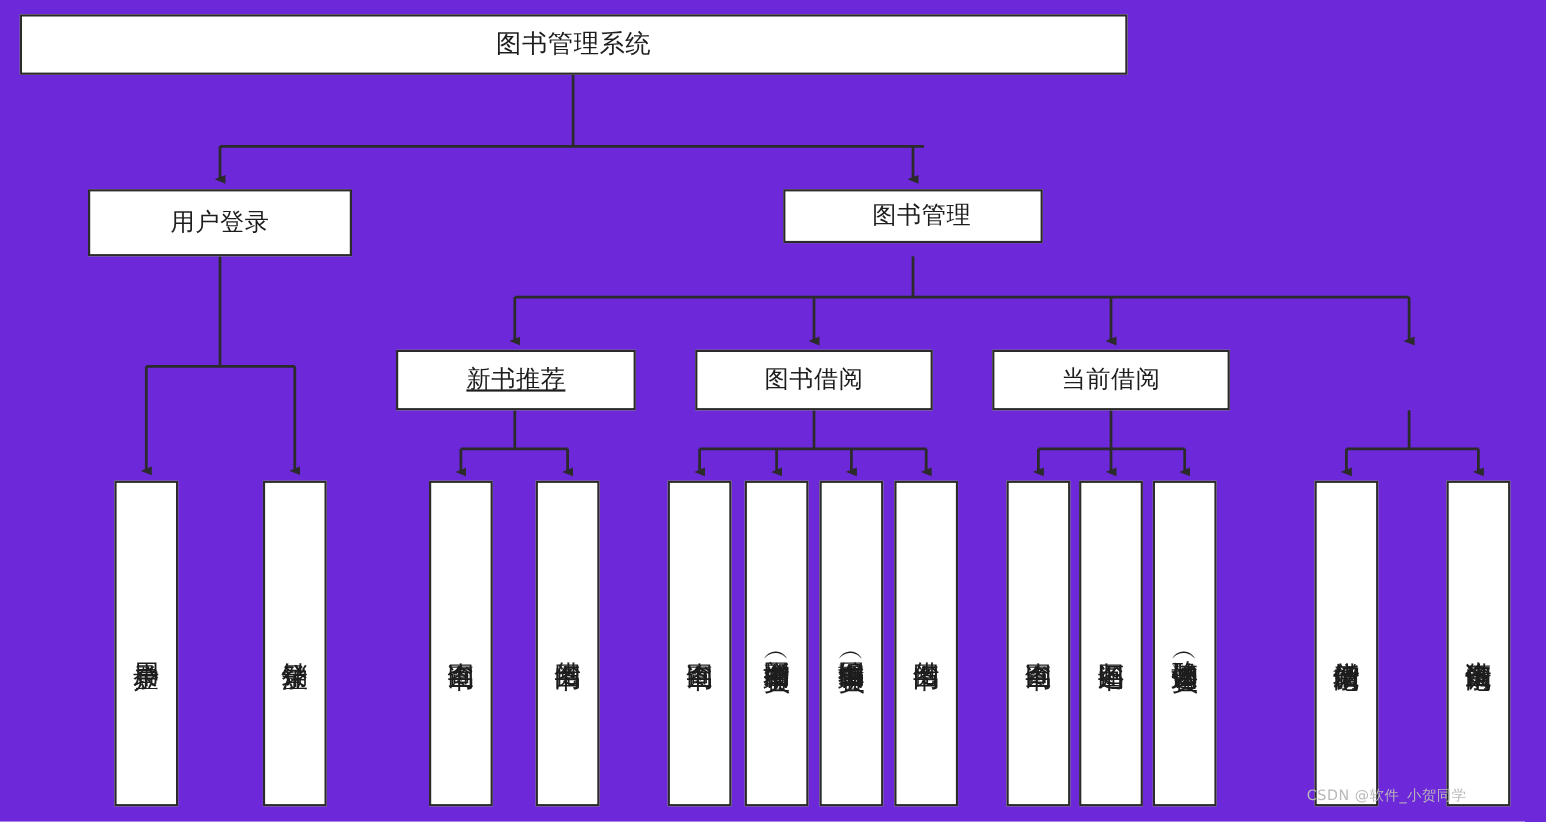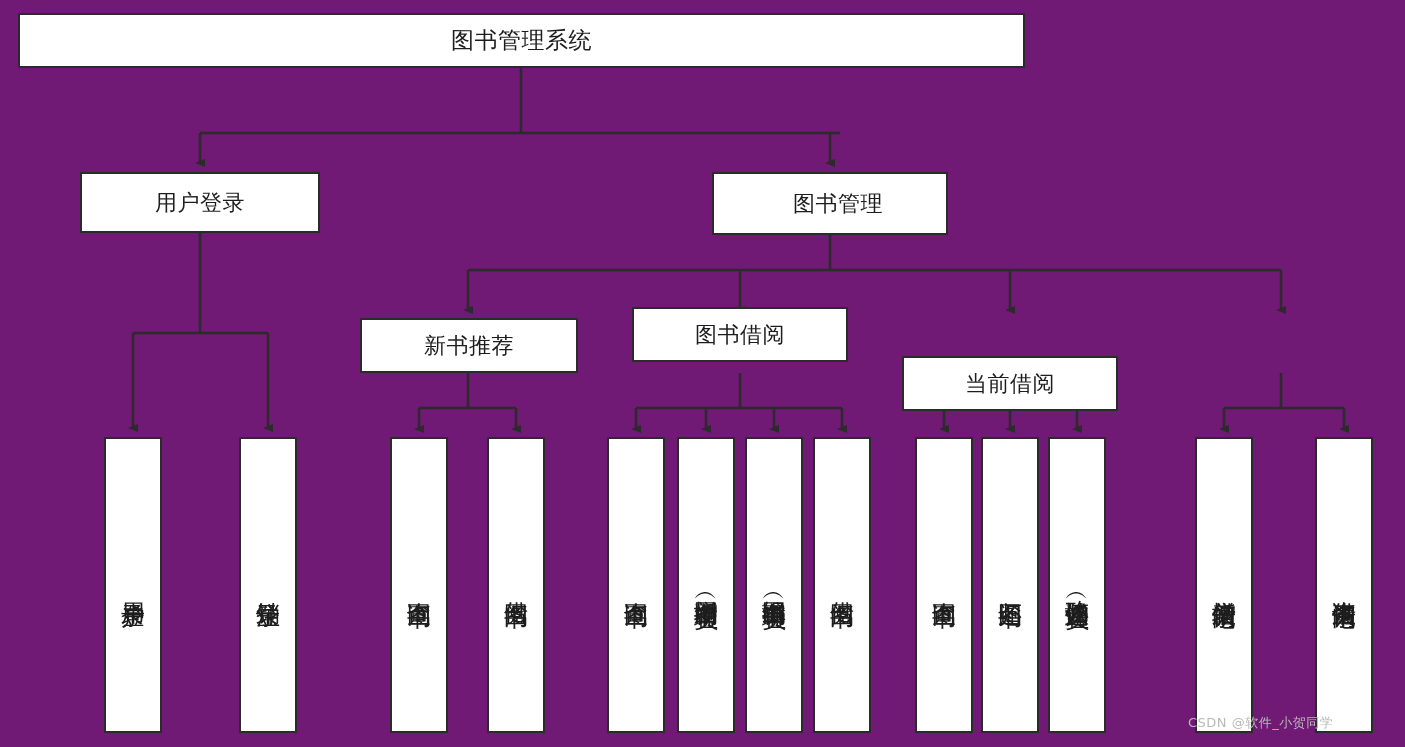--- a/index.html
+++ b/index.html
@@ -8,21 +8,21 @@
     padding: 0;
     background: #ffffff;
   }
   body {
     font-family: "DejaVu Sans", "Liberation Sans", sans-serif;
   }
   #diagram-root {
     position: relative;
     width: 1405px;
     height: 747px;
-    background: #701a75;
+    background: #6d28d9;
     overflow: hidden;
   }
   #edge-layer {
     position: absolute;
     left: 0;
     top: 0;
     width: 1405px;
     height: 747px;
     pointer-events: none;
   }
@@ -129,31 +129,31 @@
     </g>
   </svg>
 
   <div class="node horizontal root" style="left:18px; top:13px; width:1007px; height:55px;">
     <span class="node-label">图书管理系统</span>
   </div>
 
   <div class="node horizontal" style="left:80px; top:172px; width:240px; height:61px;">
     <span class="node-label">用户登录</span>
   </div>
-  <div class="node horizontal" style="left:712px; top:172px; width:236px; height:63px;padding-left:16px;">
+  <div class="node horizontal" style="left:712px; top:172px; width:236px; height:49px;padding-left:16px;">
     <span class="node-label">图书管理</span>
   </div>
 
-  <div class="node horizontal" style="left:360px; top:318px; width:218px; height:55px;">
+  <div class="node horizontal" style="left:360px; top:318px; width:218px; height:55px;text-decoration:underline;">
     <span class="node-label">新书推荐</span>
   </div>
-  <div class="node horizontal" style="left:632px; top:307px; width:216px; height:55px;">
+  <div class="node horizontal" style="left:632px; top:318px; width:216px; height:55px;">
     <span class="node-label">图书借阅</span>
   </div>
-  <div class="node horizontal" style="left:902px; top:318px; width:216px; height:55px;margin-top:38px;">
+  <div class="node horizontal" style="left:902px; top:318px; width:216px; height:55px;">
     <span class="node-label">当前借阅</span>
   </div>
 
   <div class="node vertical" style="left:104px; top:437px; width:58px; height:296px;">
     <span class="node-label">用户登录</span>
   </div>
   <div class="node vertical" style="left:239px; top:437px; width:58px; height:296px;">
     <span class="node-label">注销登录</span>
   </div>
 

